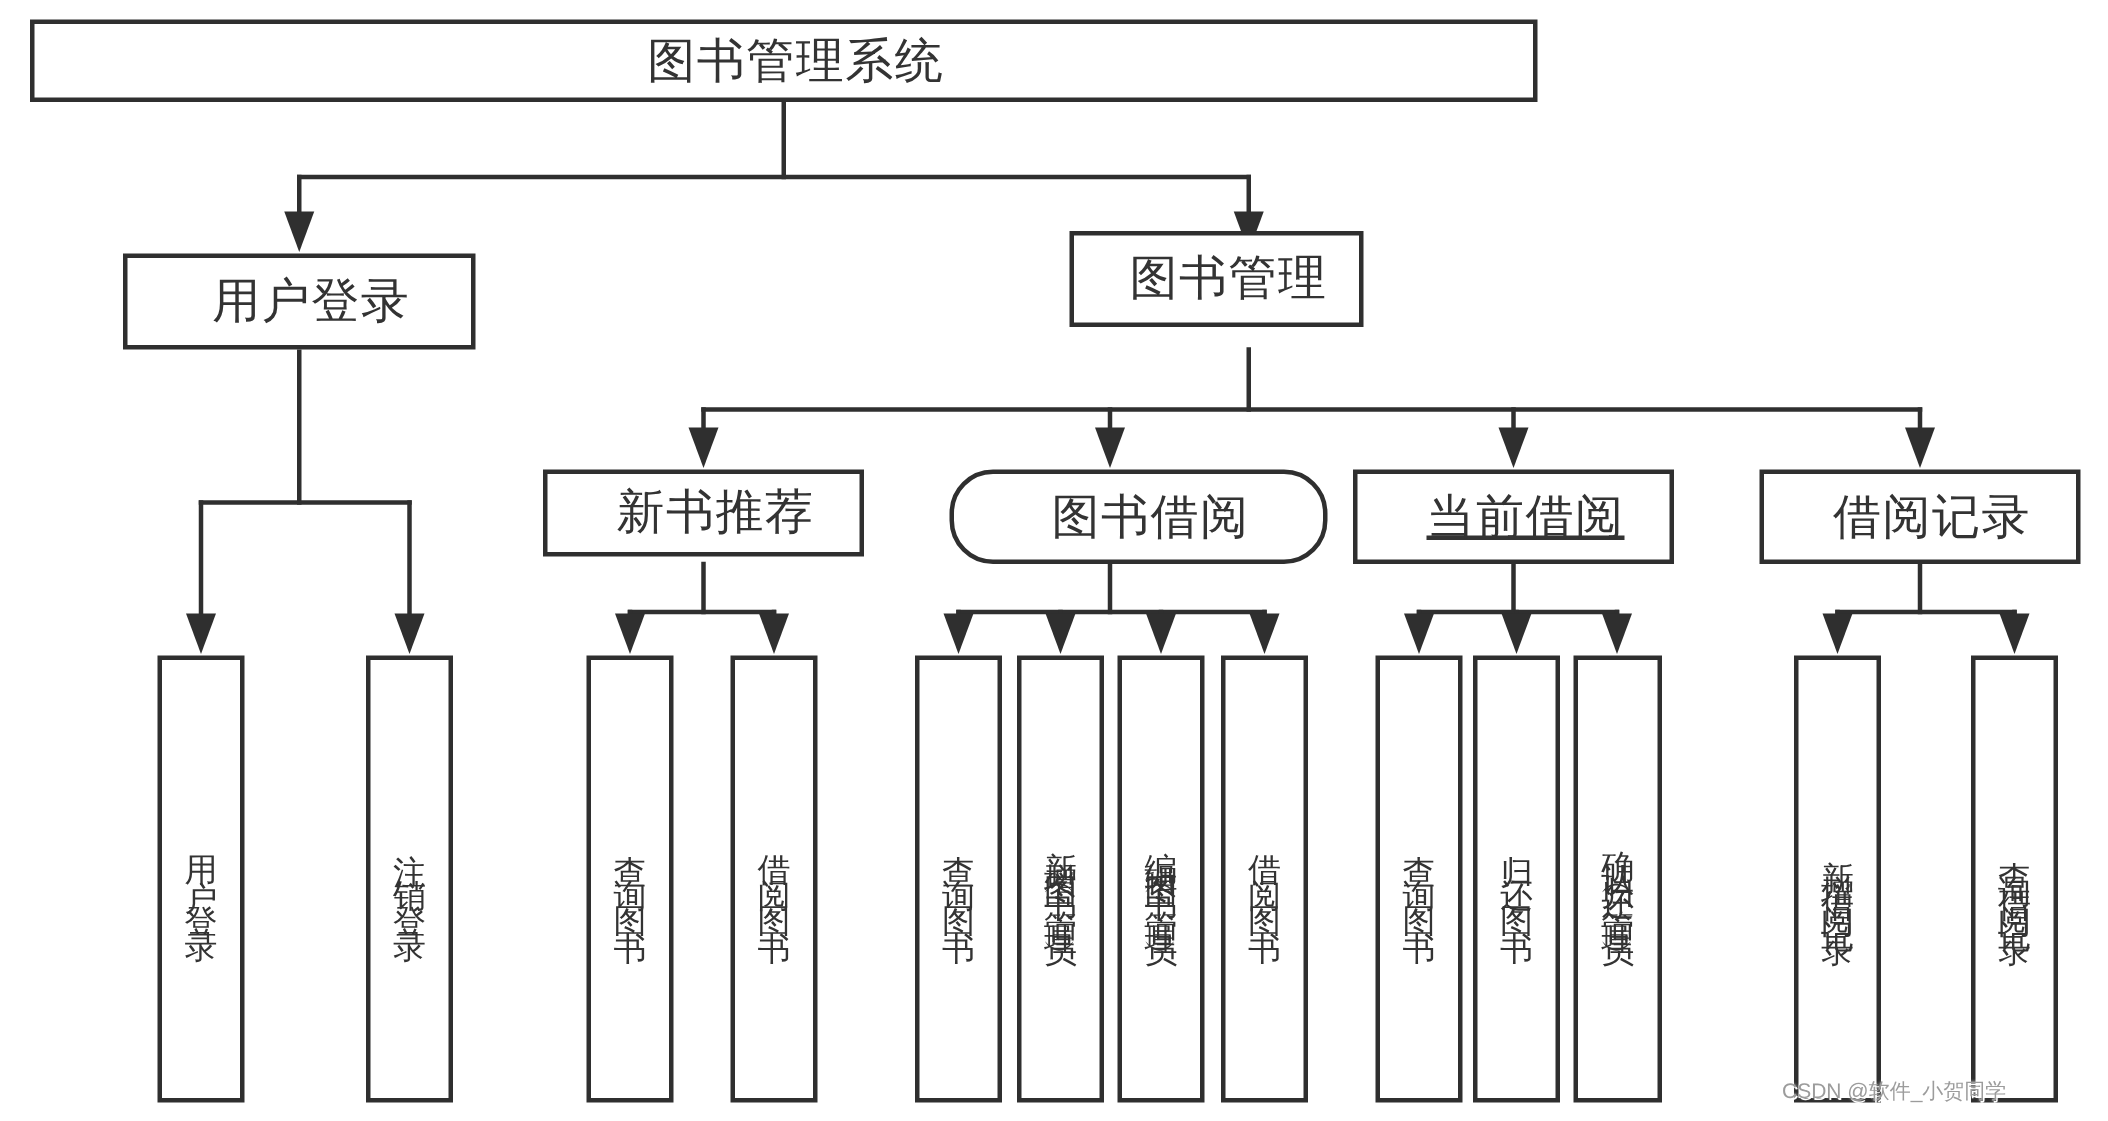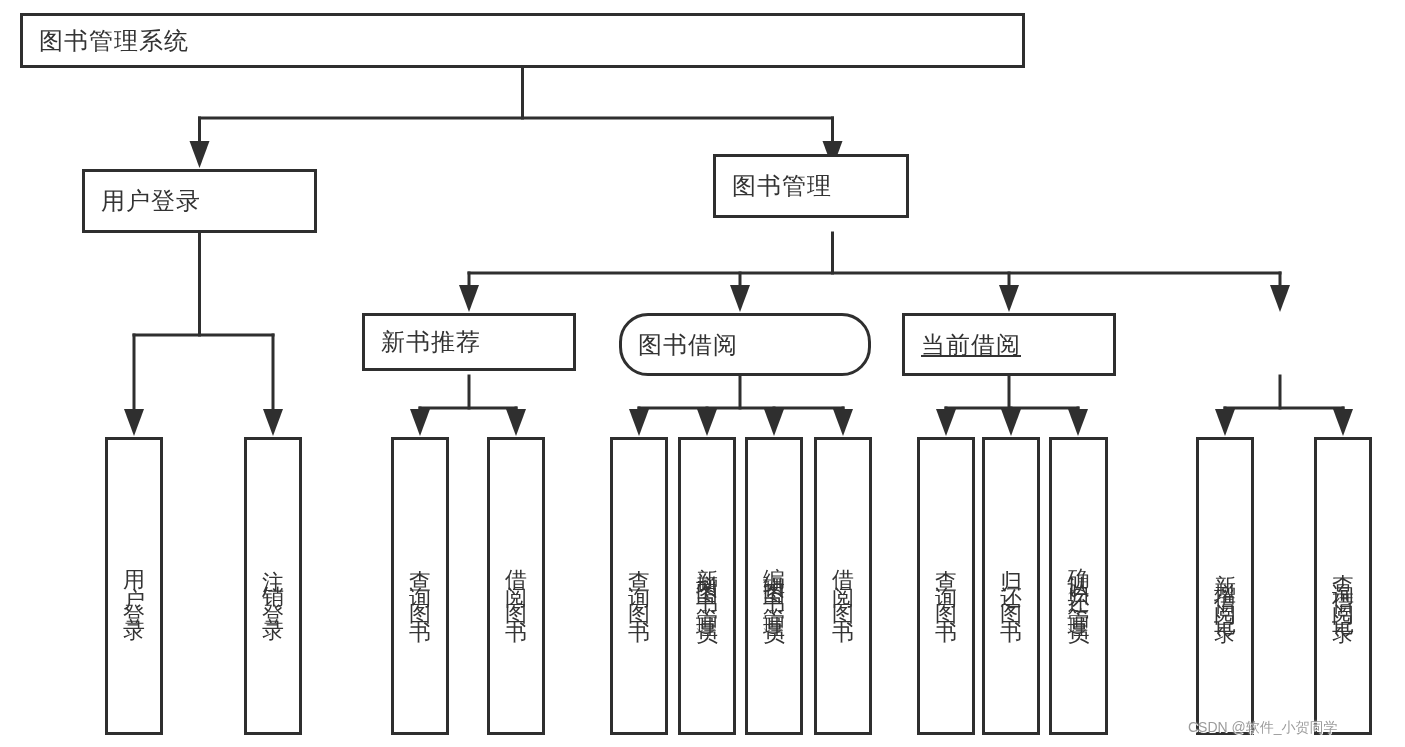--- a/index.html
+++ b/index.html
@@ -19,23 +19,23 @@
     left: 0; top: 0;
     width: 1405px; height: 747px;
   }
   .node {
     position: absolute;
     box-sizing: border-box;
     border: 3px solid var(--line, #2f2f2f);
     background: #ffffff;
     display: flex;
     align-items: center;
-    justify-content: flex-start;
+    justify-content: center;
     color: var(--text, #333333);
-    font-size: 24px;
+    font-size: 32px;
     letter-spacing: 1px;
     white-space: nowrap;
     padding-left: 16px;
   }
   .vnode {
     position: absolute;
     box-sizing: border-box;
     border: 3px solid var(--line, #2f2f2f);
     background: #ffffff;
     display: flex;
@@ -130,25 +130,28 @@
   <div class="node" style="left:82px; top:169px; width:235px; height:64px;">
     <span>用户登录</span>
   </div>
   <div class="node" style="left:713px; top:154px; width:196px; height:64px;">
     <span>图书管理</span>
   </div>
 
   <div class="node" style="left:362px; top:313px; width:214px; height:58px;">
     <span>新书推荐</span>
   </div>
-  <div class="node" style="left:619px; top:313px; width:252px; height:63px;border-radius:29px;">
+  <div class="node" style="left:633px; top:313px; width:252px; height:63px;border-radius:29px;">
     <span>图书借阅</span>
   </div>
   <div class="node" style="left:902px; top:313px; width:214px; height:63px;text-decoration:underline;">
     <span>当前借阅</span>
+  </div>
+  <div class="node" style="left:1173px; top:313px; width:214px; height:63px;">
+    <span>借阅记录</span>
   </div>
 
   <div class="vnode" style="left:105px; top:437px; width:58px; height:298px;">
     <span class="vlabel ls-wide">用户登录</span>
   </div>
   <div class="vnode" style="left:244px; top:437px; width:58px; height:298px;">
     <span class="vlabel ls-wide">注销登录</span>
   </div>
 
   <div class="vnode" style="left:391px; top:437px; width:58px; height:298px;">

